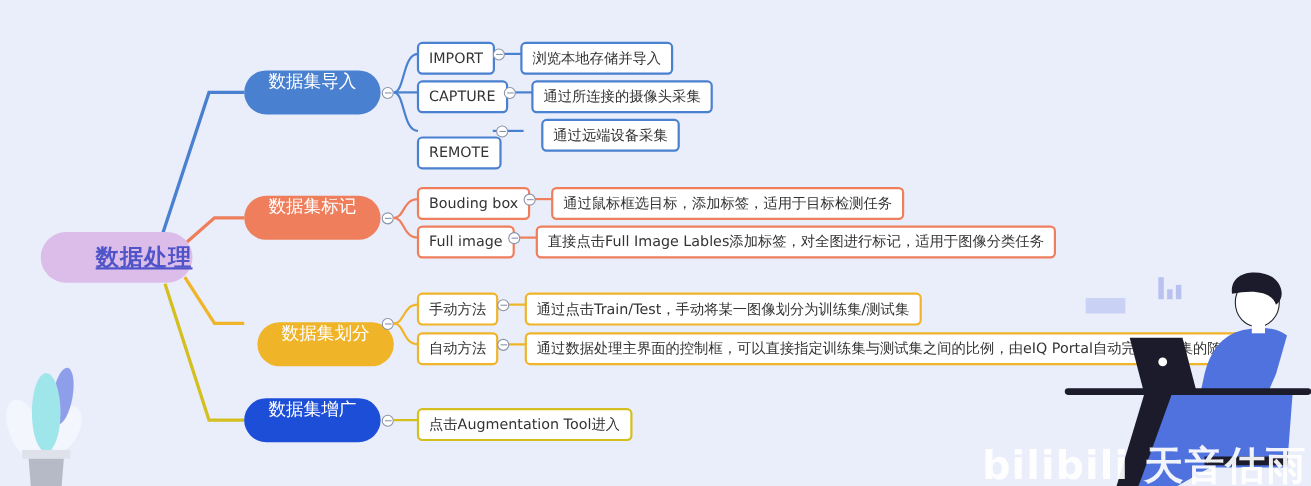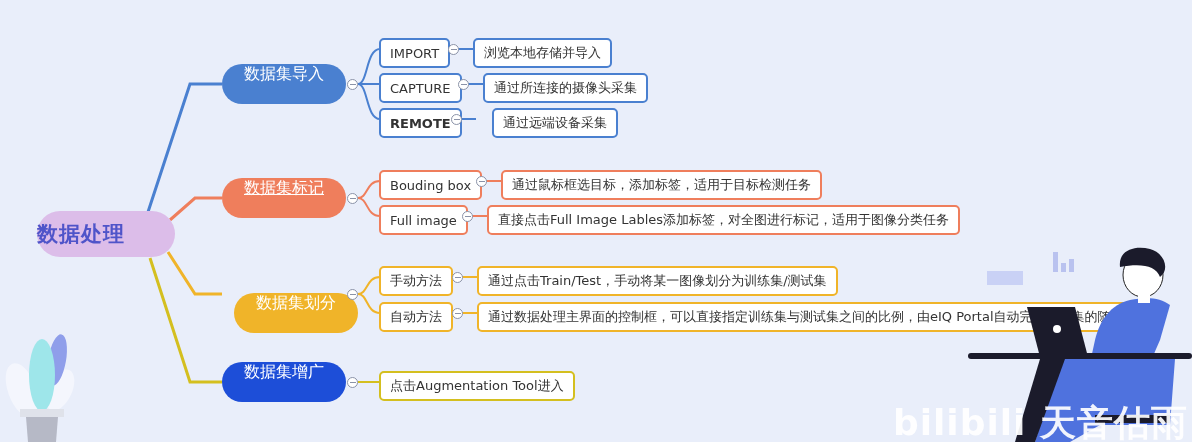--- a/index.html
+++ b/index.html
@@ -1,21 +1,21 @@
 <!DOCTYPE html>
 <html><head>
 <meta charset="utf-8">
 <style>
   html, body { margin:0; padding:0; }
   body { width:1192px; height:442px; background:#e9eefa; position:relative; overflow:hidden;
          font-family:"DejaVu Sans","Liberation Sans",sans-serif; }
   .wires { position:absolute; left:0; top:0; }
   .root { position:absolute; left:37px; top:211px; width:138px; height:46px; border-radius:23px;
           background:#dcbde9; color:#4f54c9; font-size:21px; font-weight:bold;
-          display:flex; align-items:center; justify-content:flex-start; letter-spacing:1px; }
+          display:flex; align-items:center; justify-content:flex-end; letter-spacing:1px;text-decoration:underline; }
   .branch { position:absolute; width:124px; height:40px; border-radius:20px; color:#fff;
             font-size:16px; display:flex; align-items:flex-start; justify-content:center; }
   .node { position:absolute; height:30px; background:#fff; border:2px solid; border-radius:5px;
           font-size:13px; color:#333; display:flex; align-items:center; padding:0 9px;
           white-space:nowrap; box-sizing:border-box; }
   .collapse { position:absolute; width:11px; height:11px; border-radius:50%; background:#fff;
               border:1.5px solid #8b93a8; box-sizing:border-box; }
   .collapse::after { content:""; position:absolute; left:1.5px; right:1.5px; top:3.5px; height:1px; background:#8b93a8; }
   .deco { position:absolute; }
   .watermark { position:absolute; right:4px; bottom:-6px; color:rgba(255,255,255,0.92);
@@ -68,29 +68,29 @@
   </div>
 
 <div class="node" style="left:379px;top:73px;border-color:#4a80d0;">
     <span>CAPTURE</span>
   </div>
 <div class="collapse" style="left:458px;top:79px;"></div>
 <div class="node" style="left:483px;top:73px;border-color:#4a80d0;">
     <span>通过所连接的摄像头采集</span>
   </div>
 
-<div class="node" style="left:379px;top:108px;border-color:#4a80d0;font-weight:bold;">
+<div class="node" style="left:379px;top:124px;border-color:#4a80d0;">
     <span>REMOTE</span>
   </div>
 <div class="collapse" style="left:451px;top:114px;"></div>
 <div class="node" style="left:492px;top:108px;border-color:#4a80d0;">
     <span>通过远端设备采集</span>
   </div>
 
-<div class="branch" style="left:222px;top:178px;background:#ef7e5c;text-decoration:underline;">
+<div class="branch" style="left:222px;top:178px;background:#ef7e5c;">
   <span>数据集标记</span>
 </div>
 <div class="collapse" style="left:347px;top:193px;"></div>
 <div class="node" style="left:379px;top:170px;border-color:#ef7e5c;">
     <span>Bouding box</span>
   </div>
 <div class="collapse" style="left:476px;top:176px;"></div>
 <div class="node" style="left:501px;top:170px;border-color:#ef7e5c;">
     <span>通过鼠标框选目标，添加标签，适用于目标检测任务</span>
   </div>

